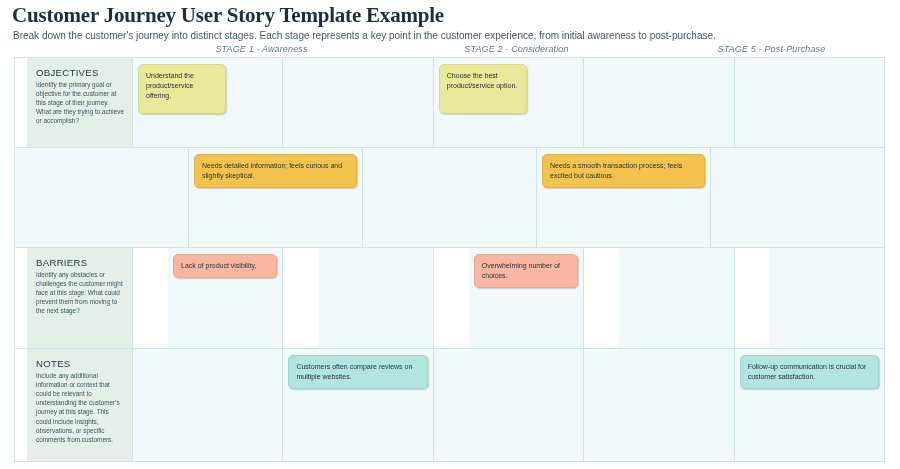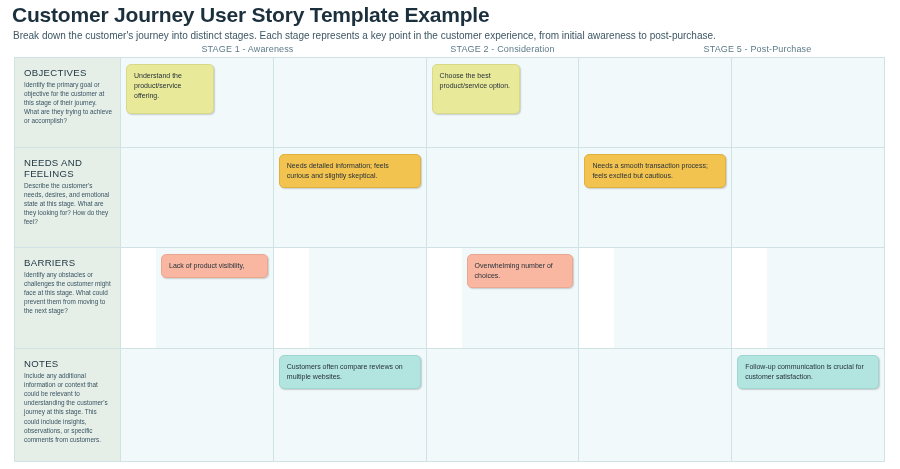--- a/index.html
+++ b/index.html
@@ -11,33 +11,35 @@
     overflow:hidden;
   }
   .page{position:relative;width:900px;height:469px;}
 
   .title{
     position:absolute;left:12px;top:3px;
     font-size:21px;font-weight:bold;
     letter-spacing:-0.2px;
     color:#1b2f3d;
     white-space:nowrap;
+    font-family:Liberation Serif, serif;
   }
   .subtitle{
     position:absolute;left:13px;top:30px;
     font-size:10px;
     color:#3d5663;
     white-space:nowrap;
   }
 
   
   .stage-head{
-    position:absolute;top:44px;left:14px;
+    position:absolute;top:44px;left:28px;
     width:871px;height:13px;
     display:flex;
+    font-style:italic;
   }
   .stage-head .spacer{width:106px;flex:0 0 106px;}
   .stage-head .stage{
     flex:1 1 0;
     text-align:center;
     font-size:9px;
     color:#5c7a88;
     letter-spacing:0.15px;
     white-space:nowrap;
   }
@@ -61,20 +63,21 @@
   .row.r2{height:100px;}
   .row.r3{height:101px;gap:35px;}
   .row.r4{height:112px;}
 
   .label-cell{
     width:106px;flex:0 0 106px;
     background:#e5efe8;
     border-right:1px solid #cfe2e6;
     box-sizing:border-box;
     padding:9px 7px 5px 9px;
+    margin-left:12px;
   }
   .label-title{
     font-size:9.6px;
     color:#1e333f;
     letter-spacing:0.3px;
     margin-bottom:2px;
     line-height:1.15;
   }
   .label-desc{
     font-size:6.4px;
@@ -137,24 +140,20 @@
       </div>
       <div class="cell"></div>
       <div class="cell">
         <div class="note yellow tall">Choose the best product/service option.</div>
       </div>
       <div class="cell"></div>
       <div class="cell"></div>
     </div>
 
     <div class="row r2">
-      <div class="label-cell">
-        <div class="label-title">NEEDS AND FEELINGS</div>
-        <div class="label-desc">Describe the customer's needs, desires, and emotional state at this stage. What are they looking for? How do they feel?</div>
-      </div>
       <div class="cell"></div>
       <div class="cell">
         <div class="note amber wide">Needs detailed information; feels curious and slightly skeptical.</div>
       </div>
       <div class="cell"></div>
       <div class="cell">
         <div class="note amber wide">Needs a smooth transaction process; feels excited but cautious.</div>
       </div>
       <div class="cell"></div>
     </div>

